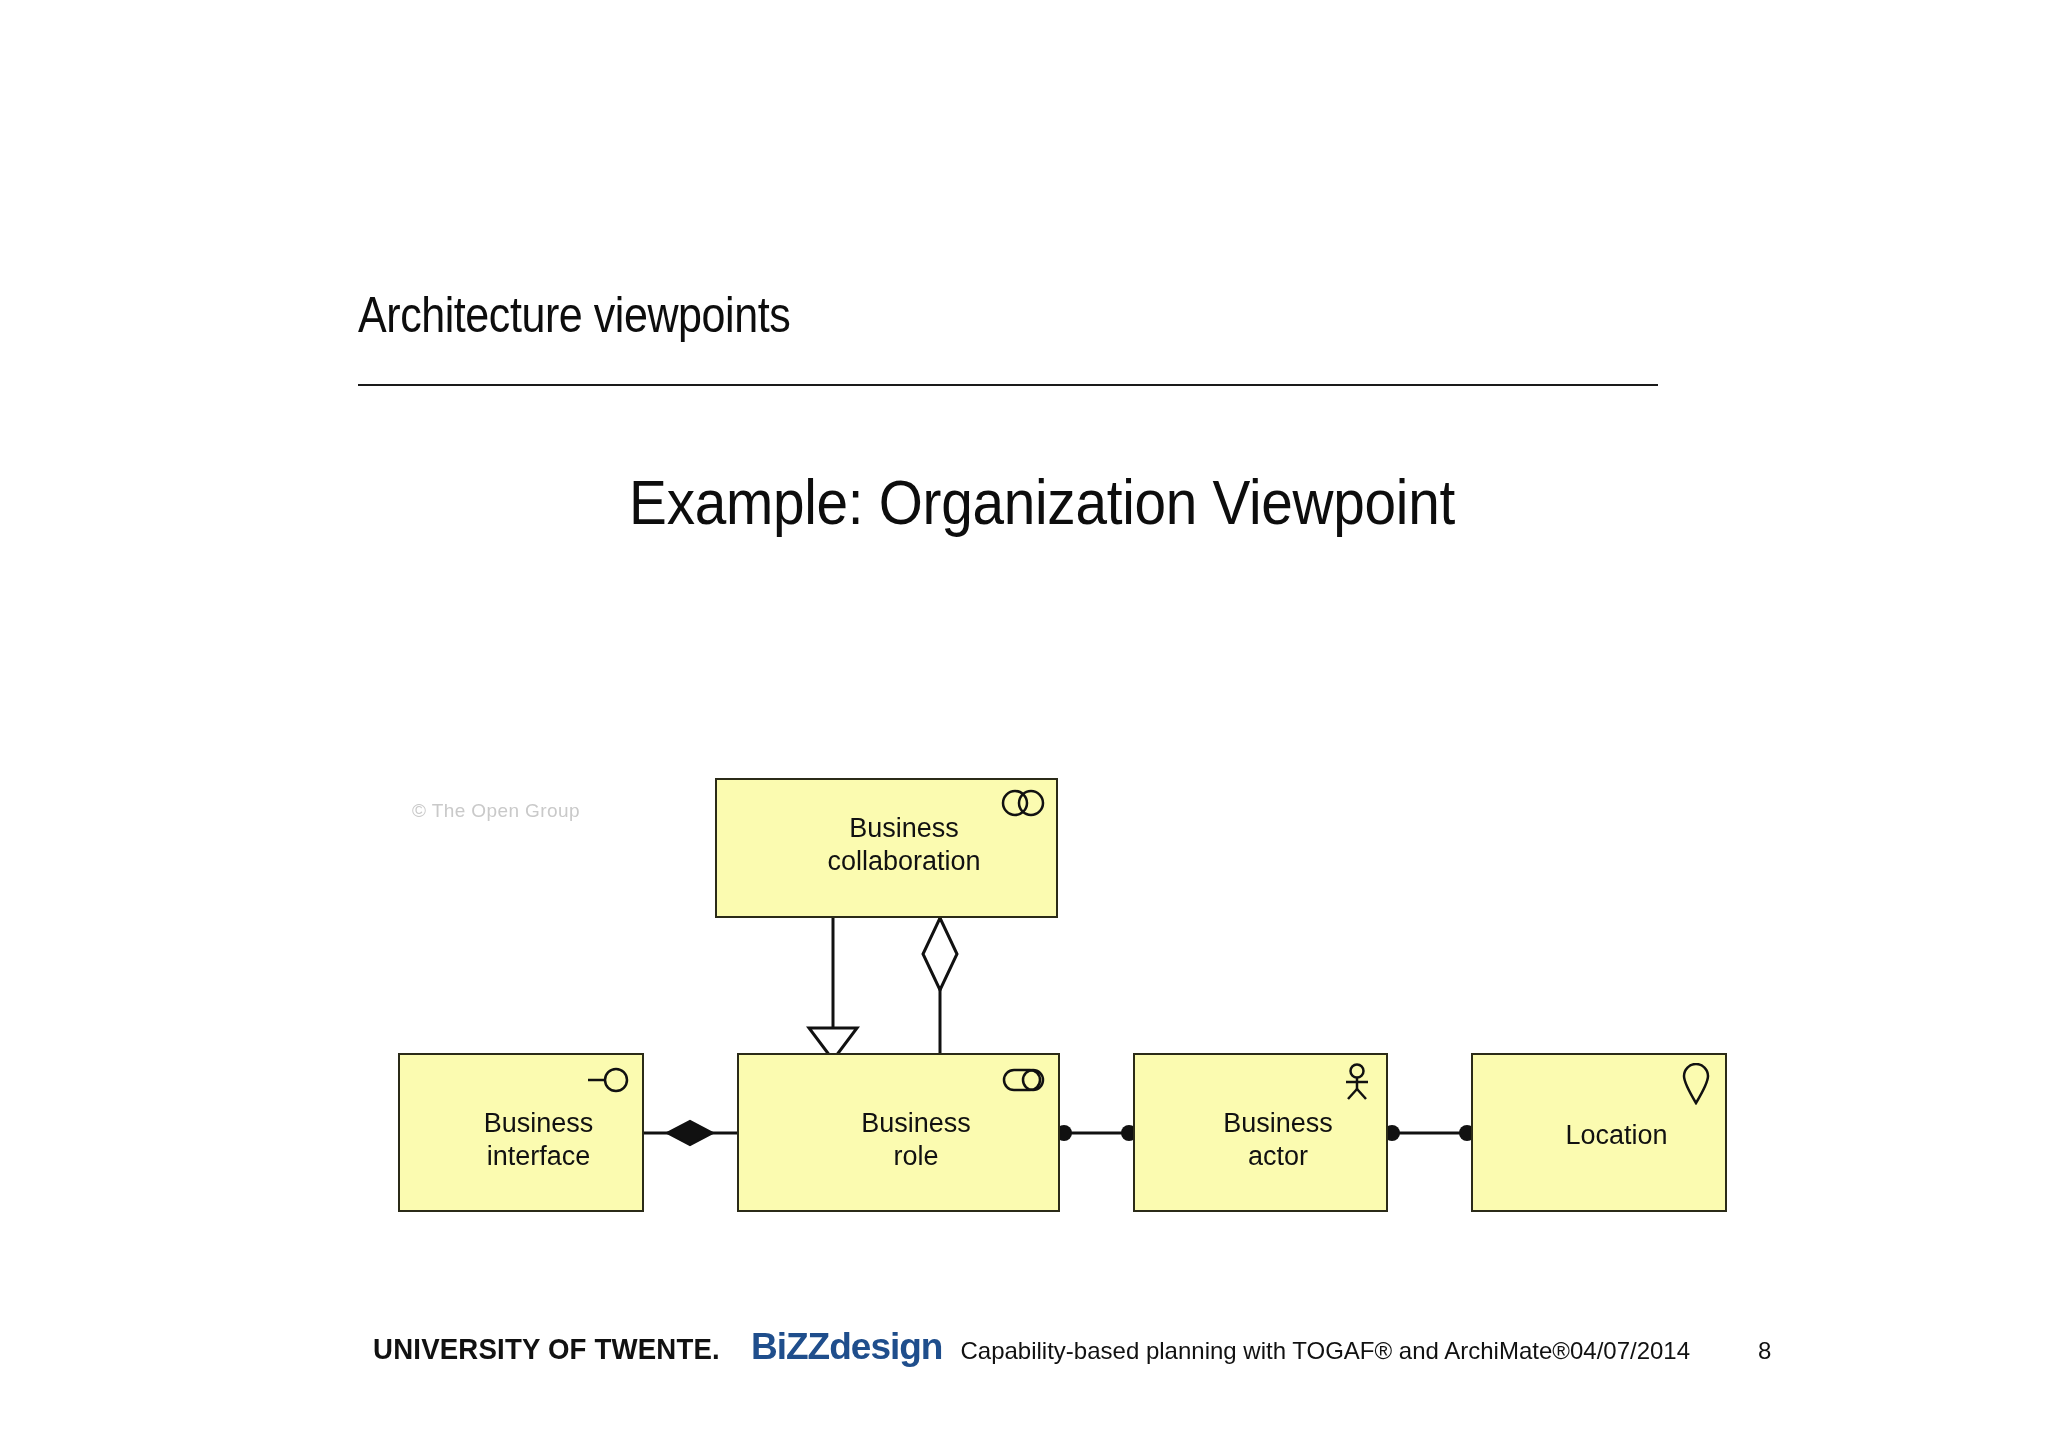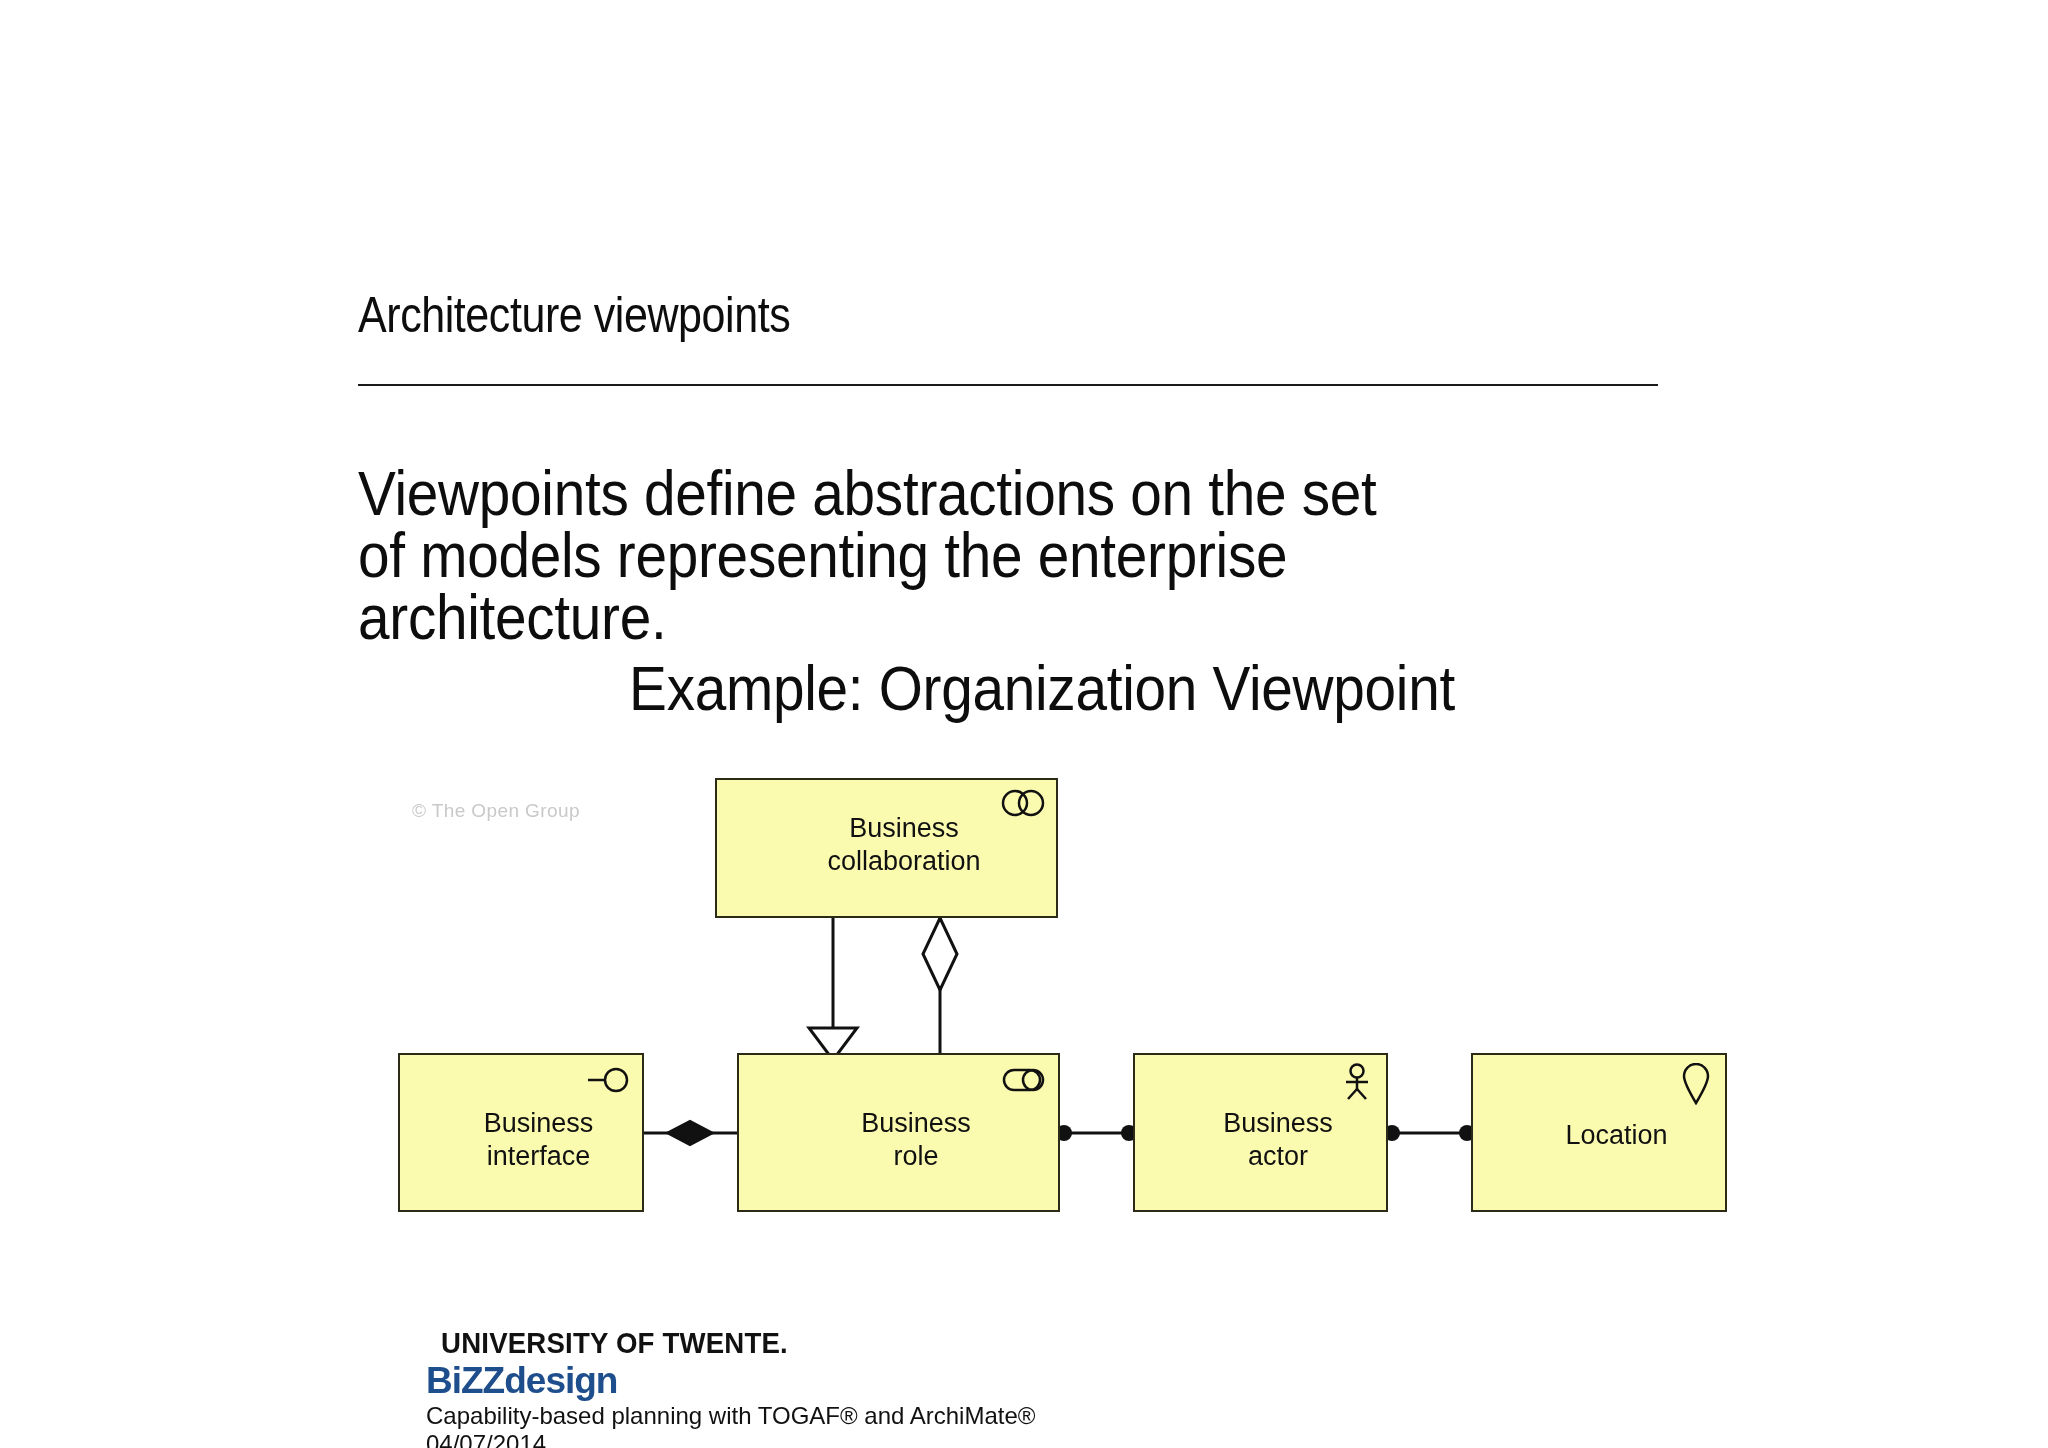--- a/index.html
+++ b/index.html
@@ -66,21 +66,21 @@
   #node-actor .label{top:52px;}
   #node-location{left:1091px;top:293px;width:256px;height:159px;}
   #node-location .label{top:64px;}
 
   
   #connectors{position:absolute;left:0;top:0;width:1400px;height:480px;overflow:visible;}
 
   
   #footer{
     position:absolute;left:358px;top:1326px;width:1600px;height:46px;
-    display:flex;align-items:baseline;flex-direction:column;
+    display:flex;align-items:baseline;
   }
   #footer-ut{
     font-family:"Liberation Sans Narrow","Liberation Sans",sans-serif;
     font-size:30px;font-weight:700;color:#111;letter-spacing:0.2px;
     white-space:nowrap;transform:scaleX(0.92);transform-origin:left baseline;
   }
   #footer-bizz{
     font-family:Liberation Sans, sans-serif;
     font-size:37px;font-weight:700;color:#1f4e8c;letter-spacing:-1px;
     white-space:nowrap;margin-left:16px;
@@ -100,25 +100,20 @@
 </style>
 </head>
 <body>
 
 <div class="slide">
 
   <div id="slide-title">Architecture viewpoints</div>
   <div id="title-rule"></div>
 
   <div id="body-text">
-    <div class="para">
-      <span class="ln">Viewpoints define abstractions on the set</span>
-      <span class="ln">of models representing the enterprise</span>
-      <span class="ln">architecture.</span>
-    </div>
     <div class="para second">
       <span class="ln">Example: Organization Viewpoint</span>
     </div>
   </div>
 
   <div id="diagram">
 
     <div class="wm">© The Open Group</div>
 
     <svg id="connectors" viewBox="0 0 1400 480">

